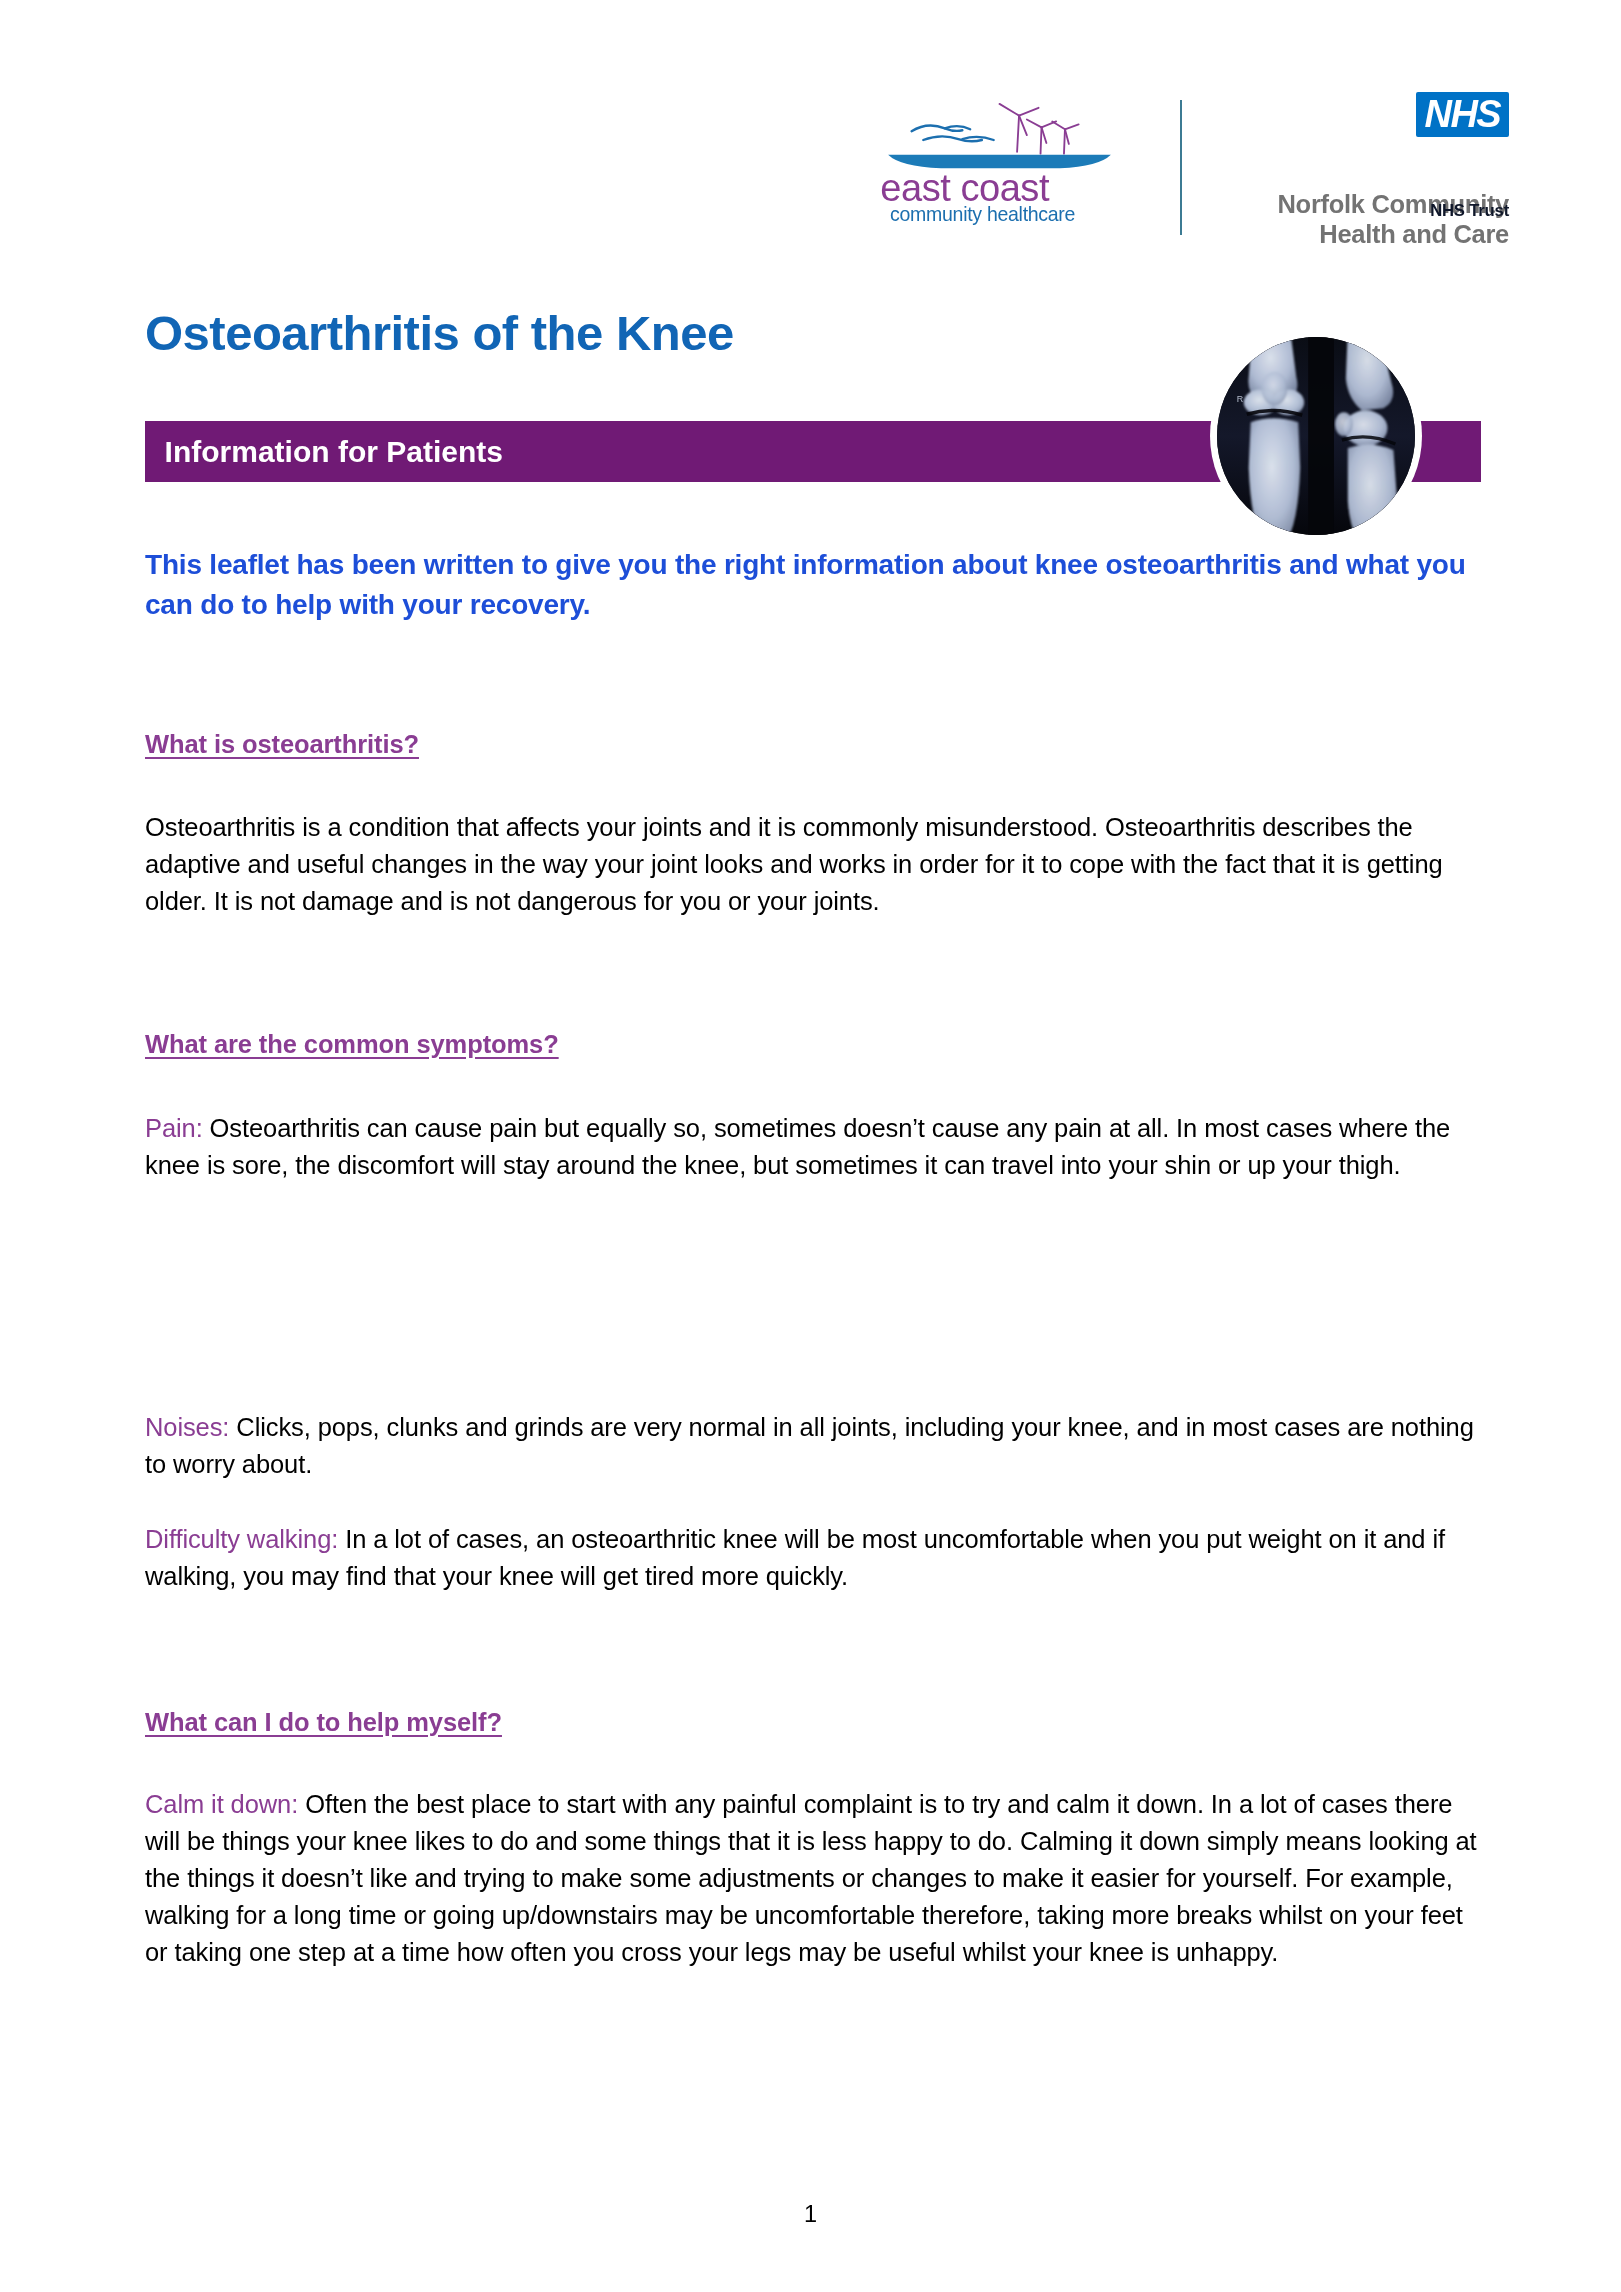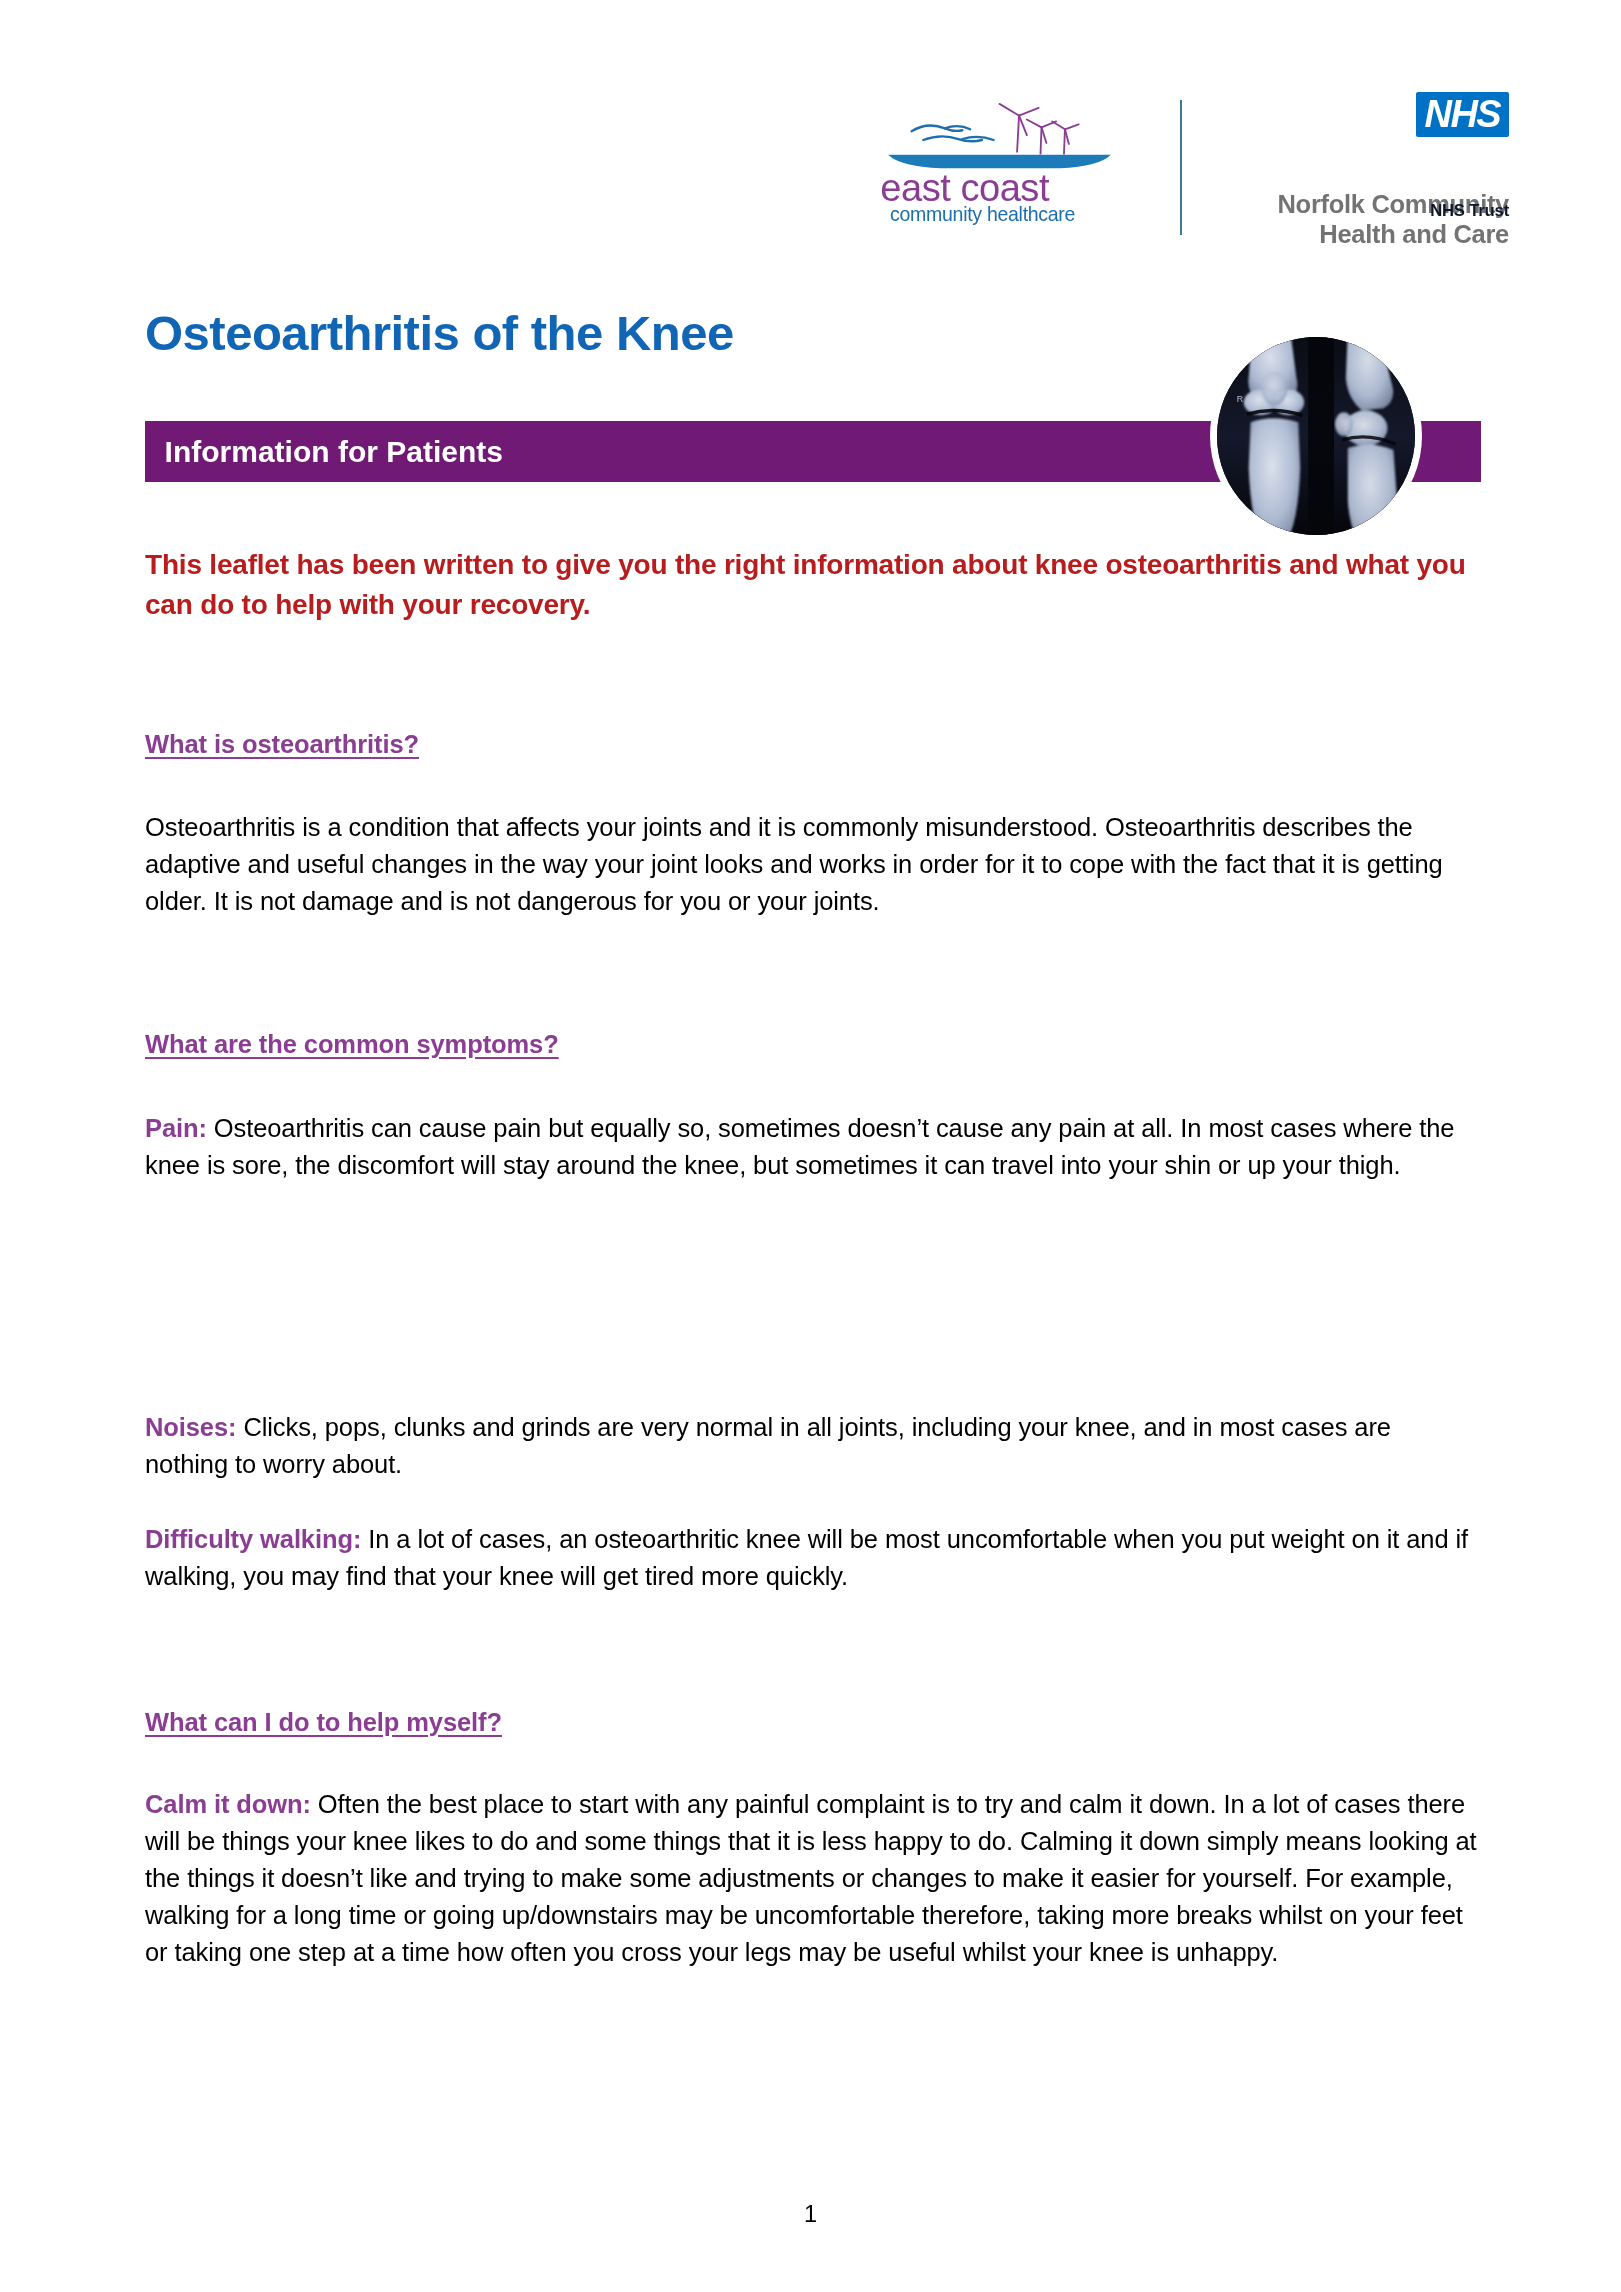--- a/index.html
+++ b/index.html
@@ -155,21 +155,21 @@
   
   .intro {
     position: absolute;
     left: 145px;
     top: 545px;
     width: 1335px;
     font-family: "Liberation Sans", sans-serif;
     font-weight: bold;
     font-size: 28px;
     line-height: 40px;
-    color: #b91c1c;
+    color: #1d4ed8;
     letter-spacing: -0.2px;
   }
 
   .section-heading {
     position: absolute;
     left: 145px;
     font-family: "Liberation Sans", sans-serif;
     font-weight: bold;
     font-size: 25.5px;
     line-height: 29px;
@@ -183,21 +183,21 @@
     position: absolute;
     left: 145px;
     width: 1335px;
     font-family: "Liberation Sans", sans-serif;
     font-size: 25.5px;
     line-height: 37px;
     color: #000000;
     letter-spacing: -0.1px;
   }
   .lead {
-    font-weight: bold;
+    font-weight: normal;
     color: #8A3D93;
   }
 
   
   #h-what-is        { top: 730px; }
   #p-what-is        { top: 809px; }
   #h-symptoms       { top: 1030px; }
   #p-pain           { top: 1110px; }
   #p-stiffness      { top: 1259px; }
   #p-noises         { top: 1409px; }

